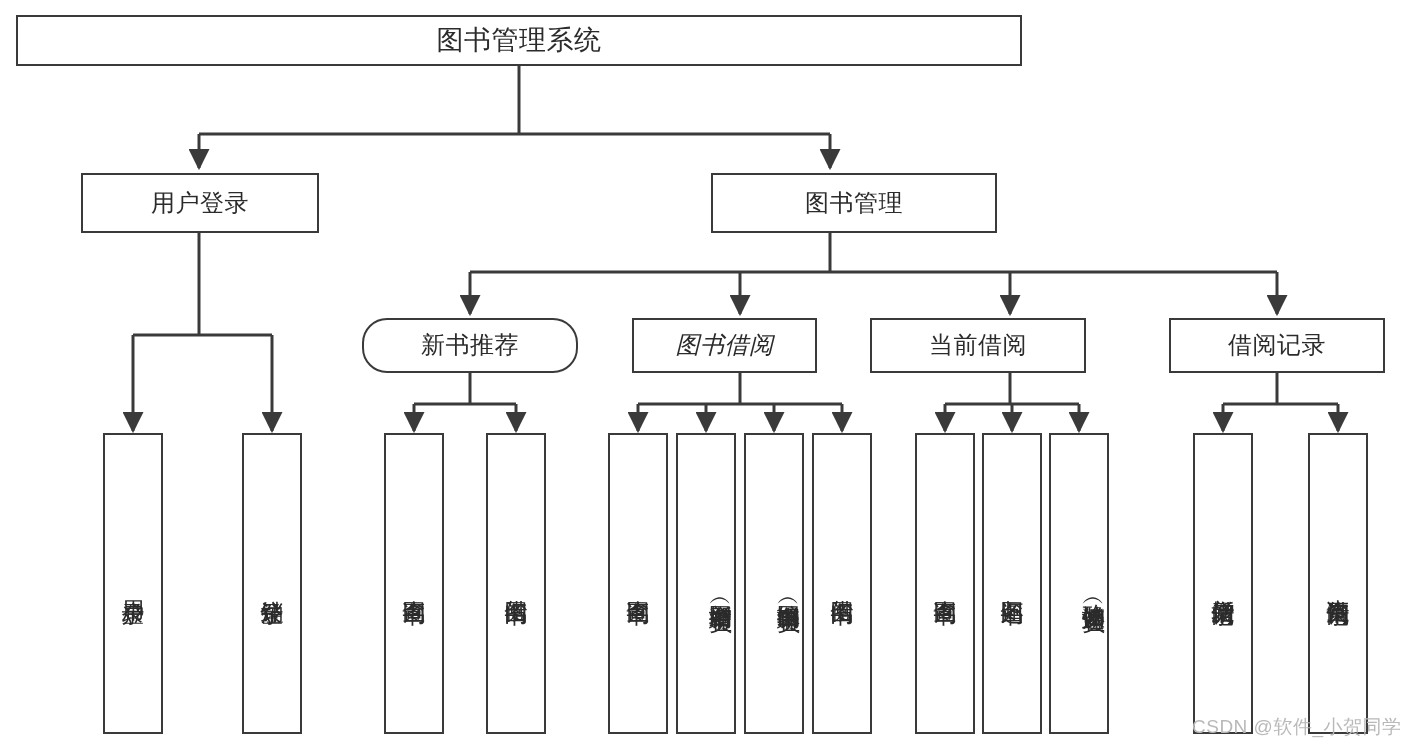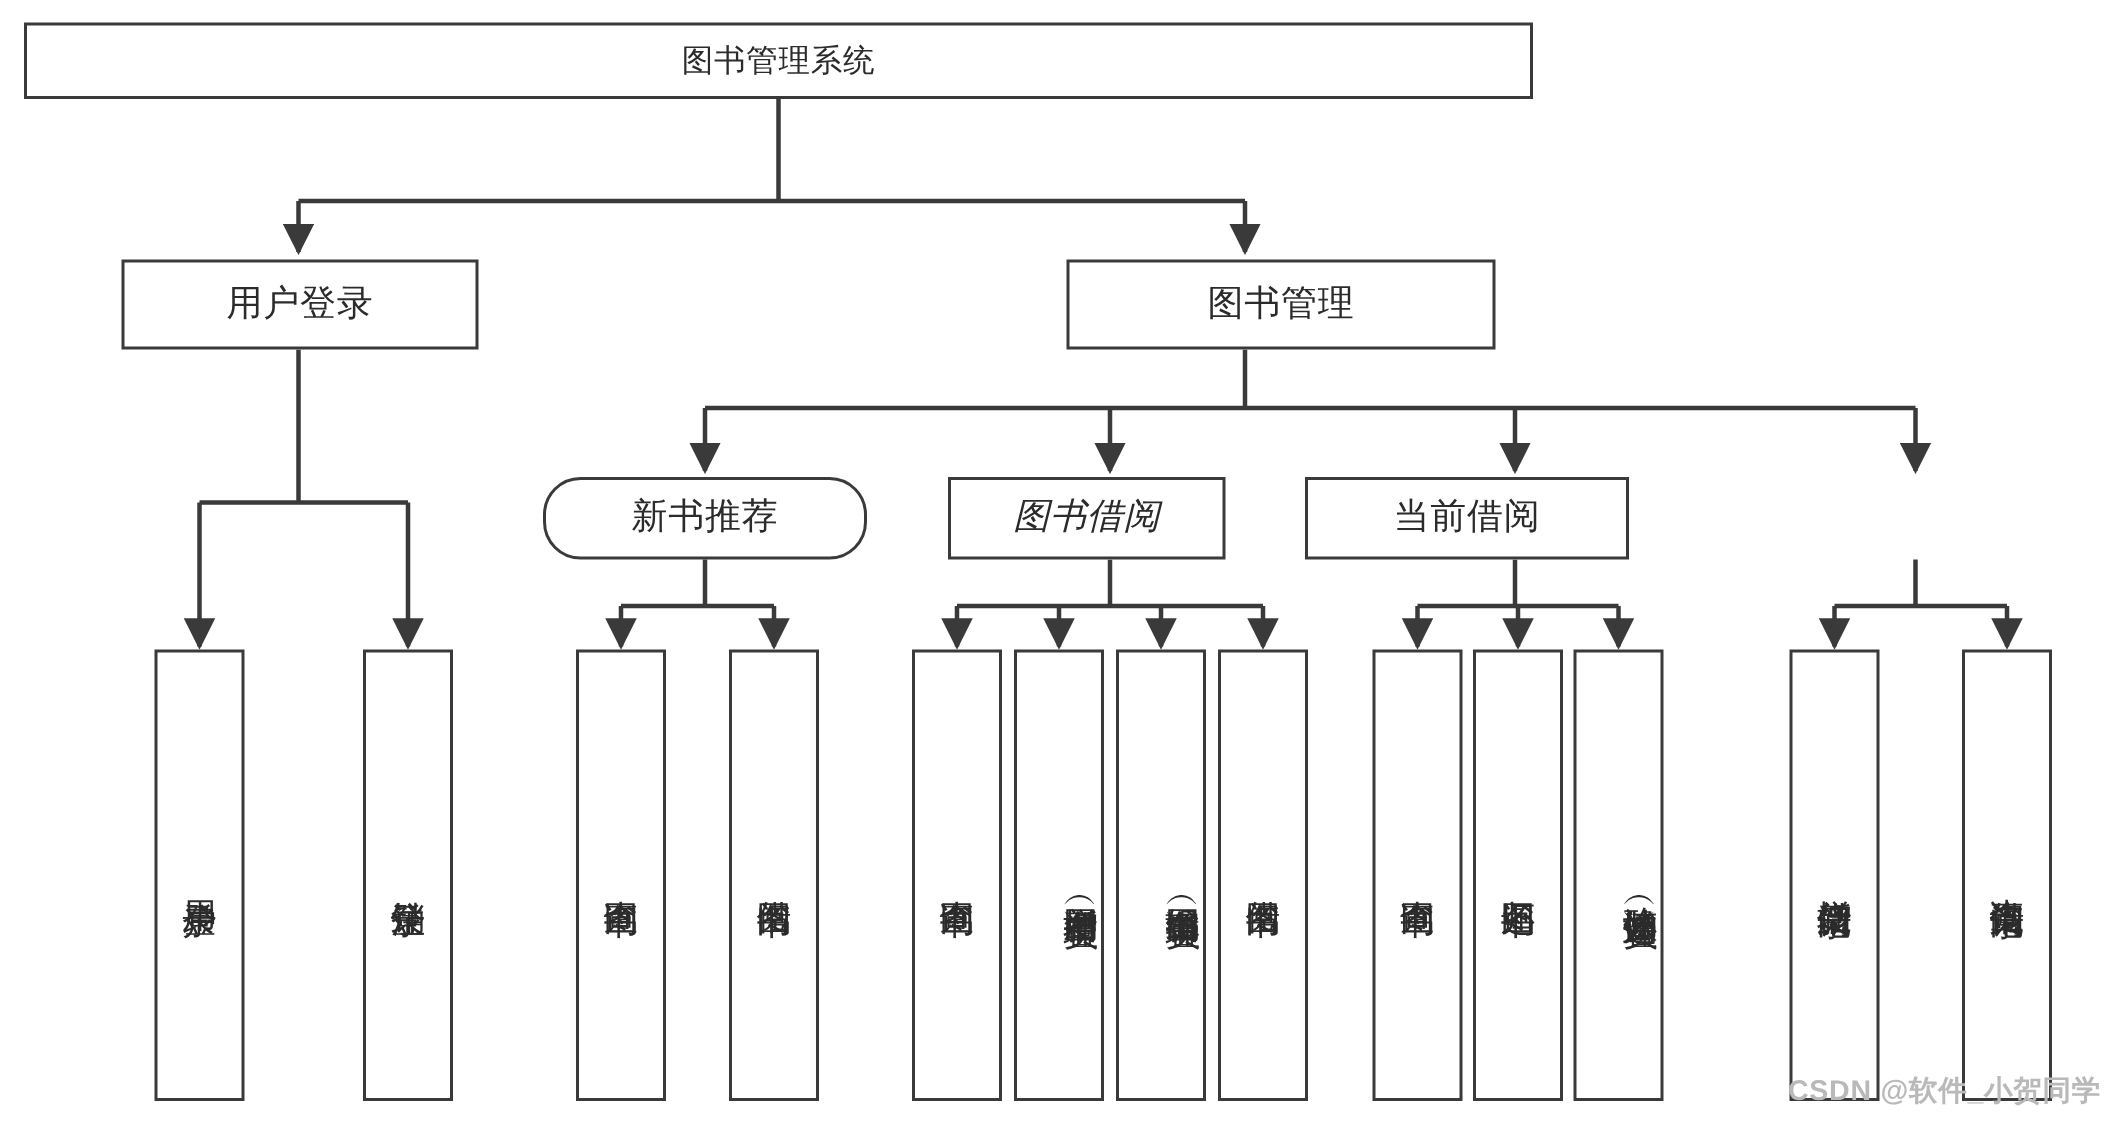--- a/index.html
+++ b/index.html
@@ -35,21 +35,21 @@
     align-items: center;
     justify-content: center;
     color: #2b2b2b;
   }
   .node-h {
     font-size: 24px;
     letter-spacing: 0.5px;
     line-height: 1.2;
   }
   .node.root {
-    font-size: 21px;
+    font-size: 27px;
   }
   .node-v {
     font-size: 23px;
     writing-mode: vertical-rl;
     text-orientation: upright;
     align-items: flex-start;
     justify-content: center;
     padding-top: 14px;
     line-height: 1.18;
     letter-spacing: 1px;
@@ -57,21 +57,20 @@
   .node-v.center-v {
     align-items: center;
     padding-top: 0;
   }
   .watermark {
     position: absolute;
     color: #b9b9b9;
     font-size: 19px;
     white-space: nowrap;
     letter-spacing: 0.5px;
-    font-weight: bold;
   }
 </style>
 </head>
 <body>
 
 <div id="canvas">
 
   <svg class="connectors" viewBox="0 0 1405 747" xmlns="http://www.w3.org/2000/svg">
     <defs>
       <marker id="arrow" viewBox="0 0 10 10" refX="9" refY="5" markerWidth="7" markerHeight="7" orient="auto-start-reverse">
@@ -126,20 +125,21 @@
   </svg>
 
   <div class="node node-h root" style="left:16px; top:15px; width:1006px; height:51px;">图书管理系统</div>
 
   <div class="node node-h" style="left:81px; top:173px; width:238px; height:60px;">用户登录</div>
   <div class="node node-h" style="left:711px; top:173px; width:286px; height:60px;">图书管理</div>
 
   <div class="node node-h" style="left:362px; top:318px; width:216px; height:55px;border-radius:25px;">新书推荐</div>
   <div class="node node-h" style="left:632px; top:318px; width:185px; height:55px;font-style:italic;">图书借阅</div>
   <div class="node node-h" style="left:870px; top:318px; width:216px; height:55px;">当前借阅</div>
+  <div class="node node-h" style="left:1169px; top:318px; width:216px; height:55px;">借阅记录</div>
 
   <div class="node node-v center-v" style="left:103px; top:433px; width:60px; height:301px;">用户登录</div>
   <div class="node node-v center-v" style="left:242px; top:433px; width:60px; height:301px;">注销登录</div>
 
   <div class="node node-v center-v" style="left:384px; top:433px; width:60px; height:301px;">查询图书</div>
   <div class="node node-v center-v" style="left:486px; top:433px; width:60px; height:301px;">借阅图书</div>
 
   <div class="node node-v center-v" style="left:608px; top:433px; width:60px; height:301px;">查询图书</div>
   <div class="node node-v" style="left:676px; top:433px; width:60px; height:301px;">新增图书（管理员）</div>
   <div class="node node-v" style="left:744px; top:433px; width:60px; height:301px;">编辑图书（管理员）</div>

